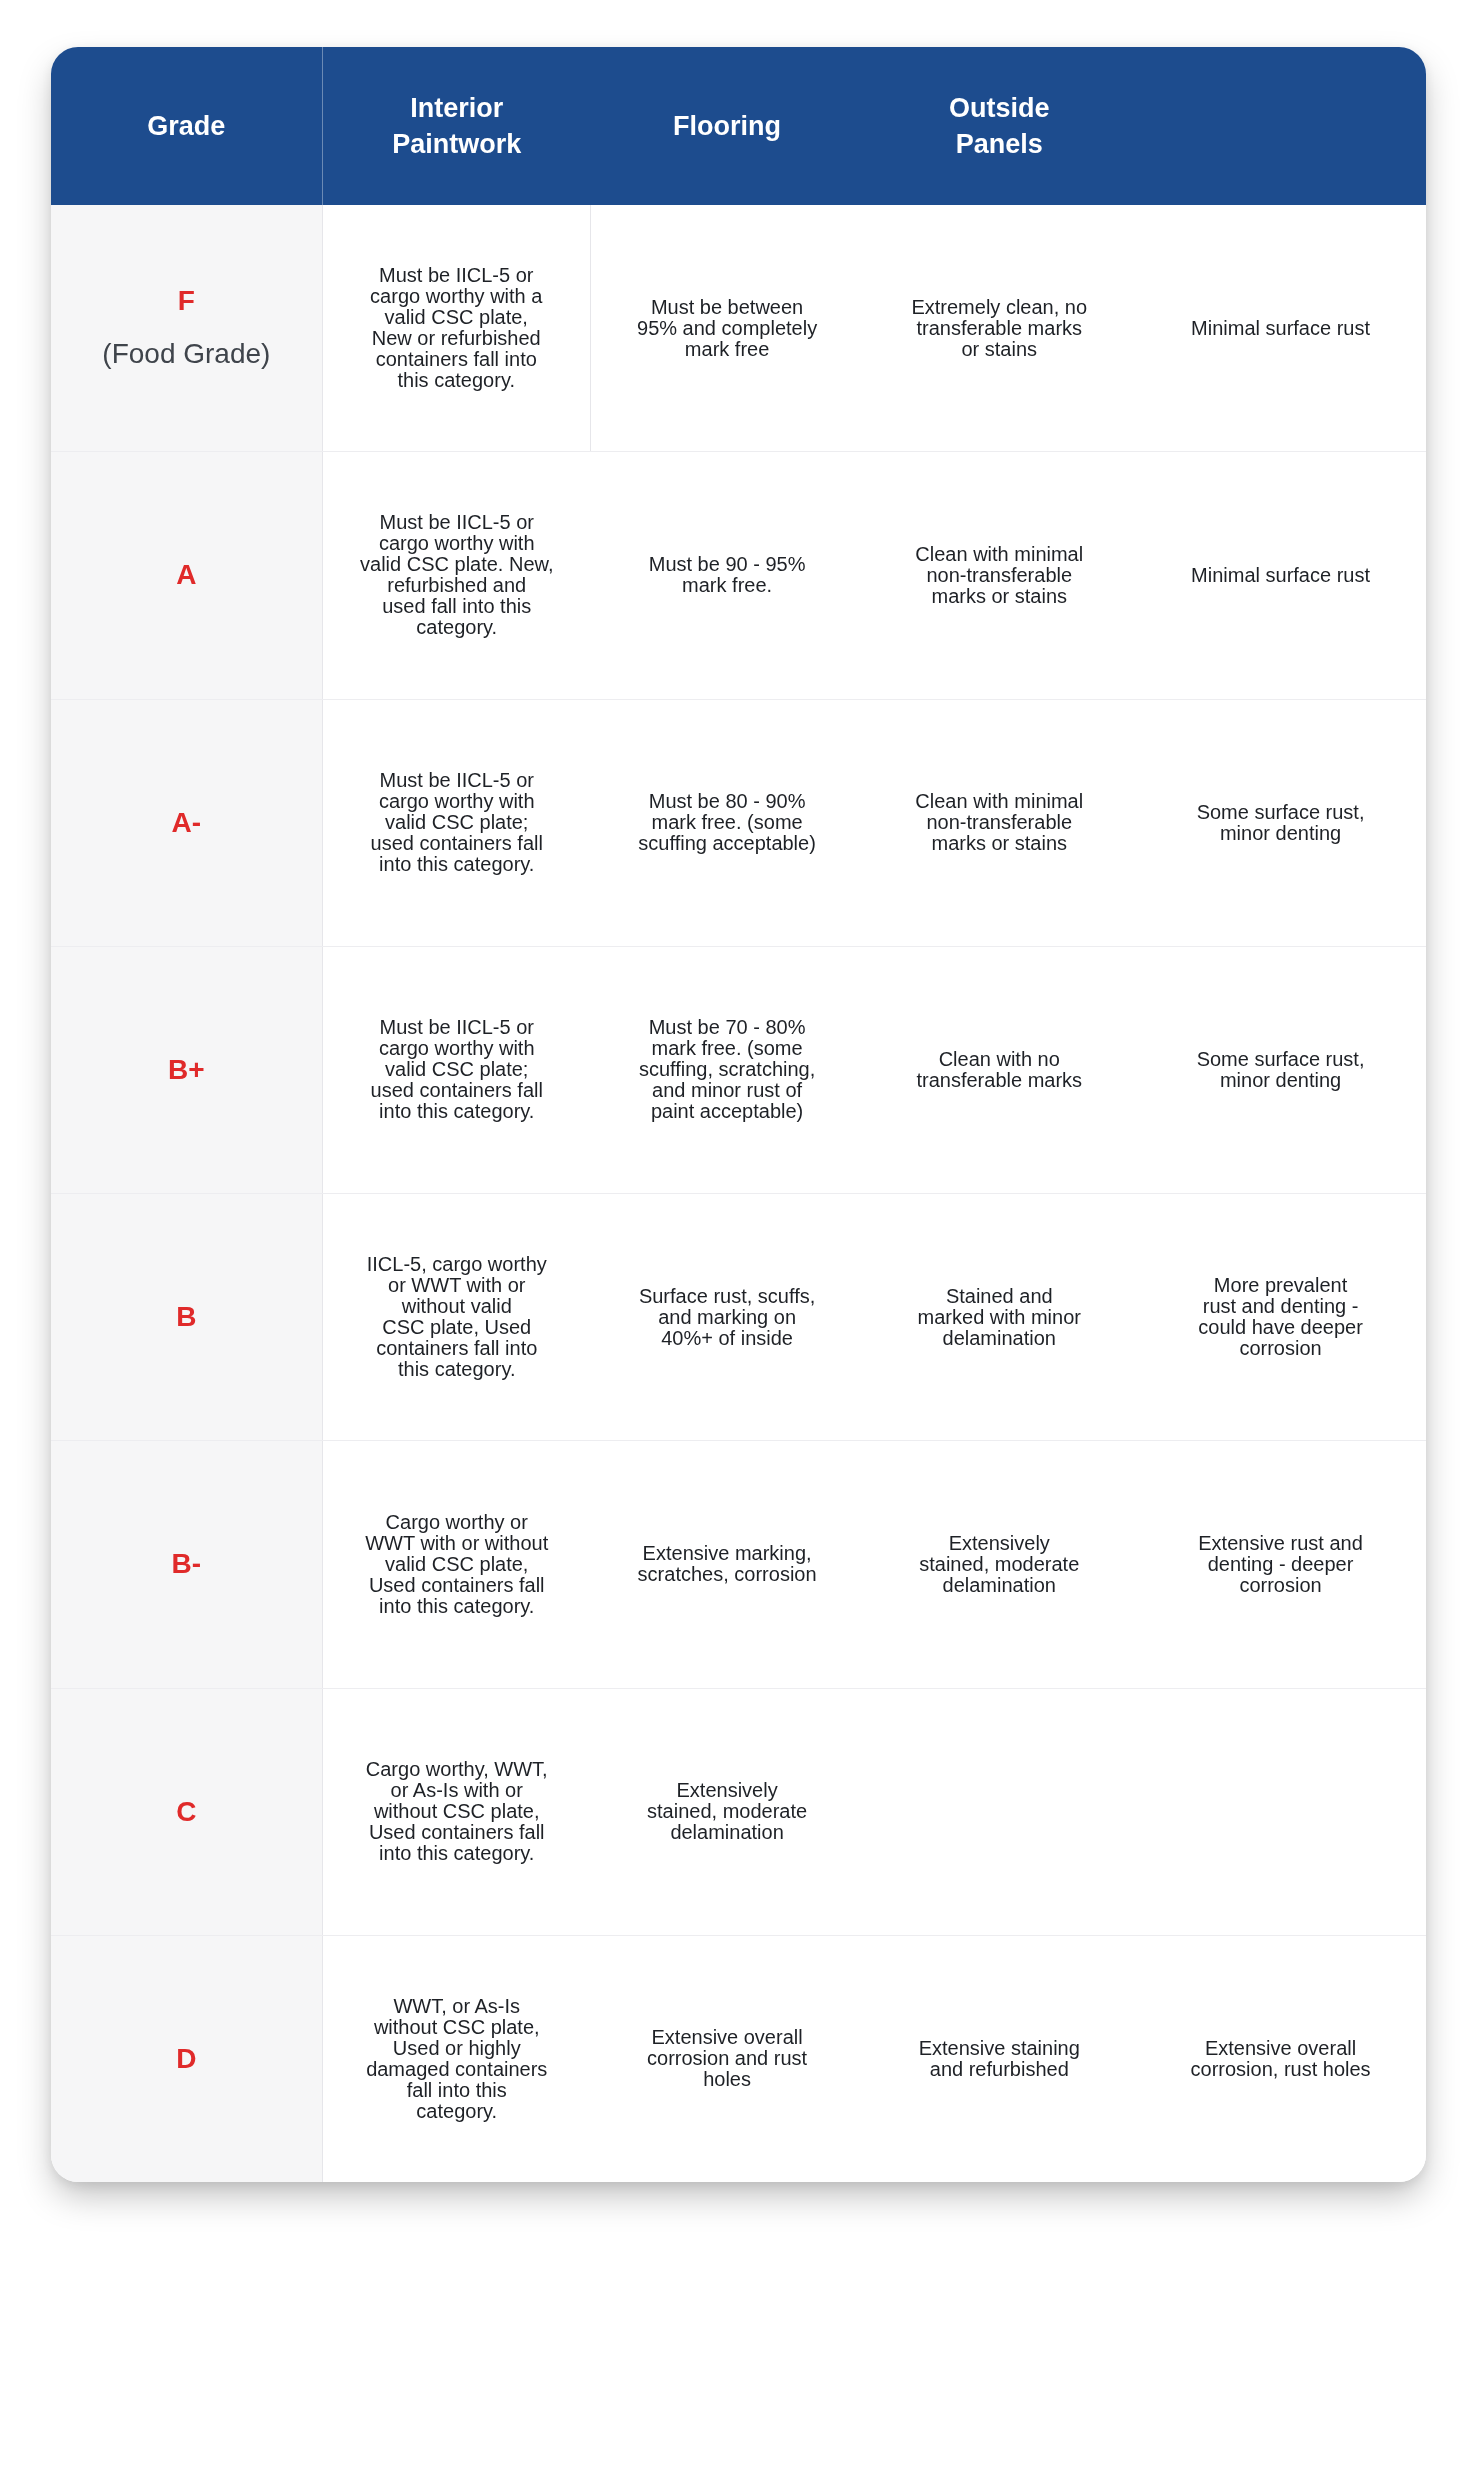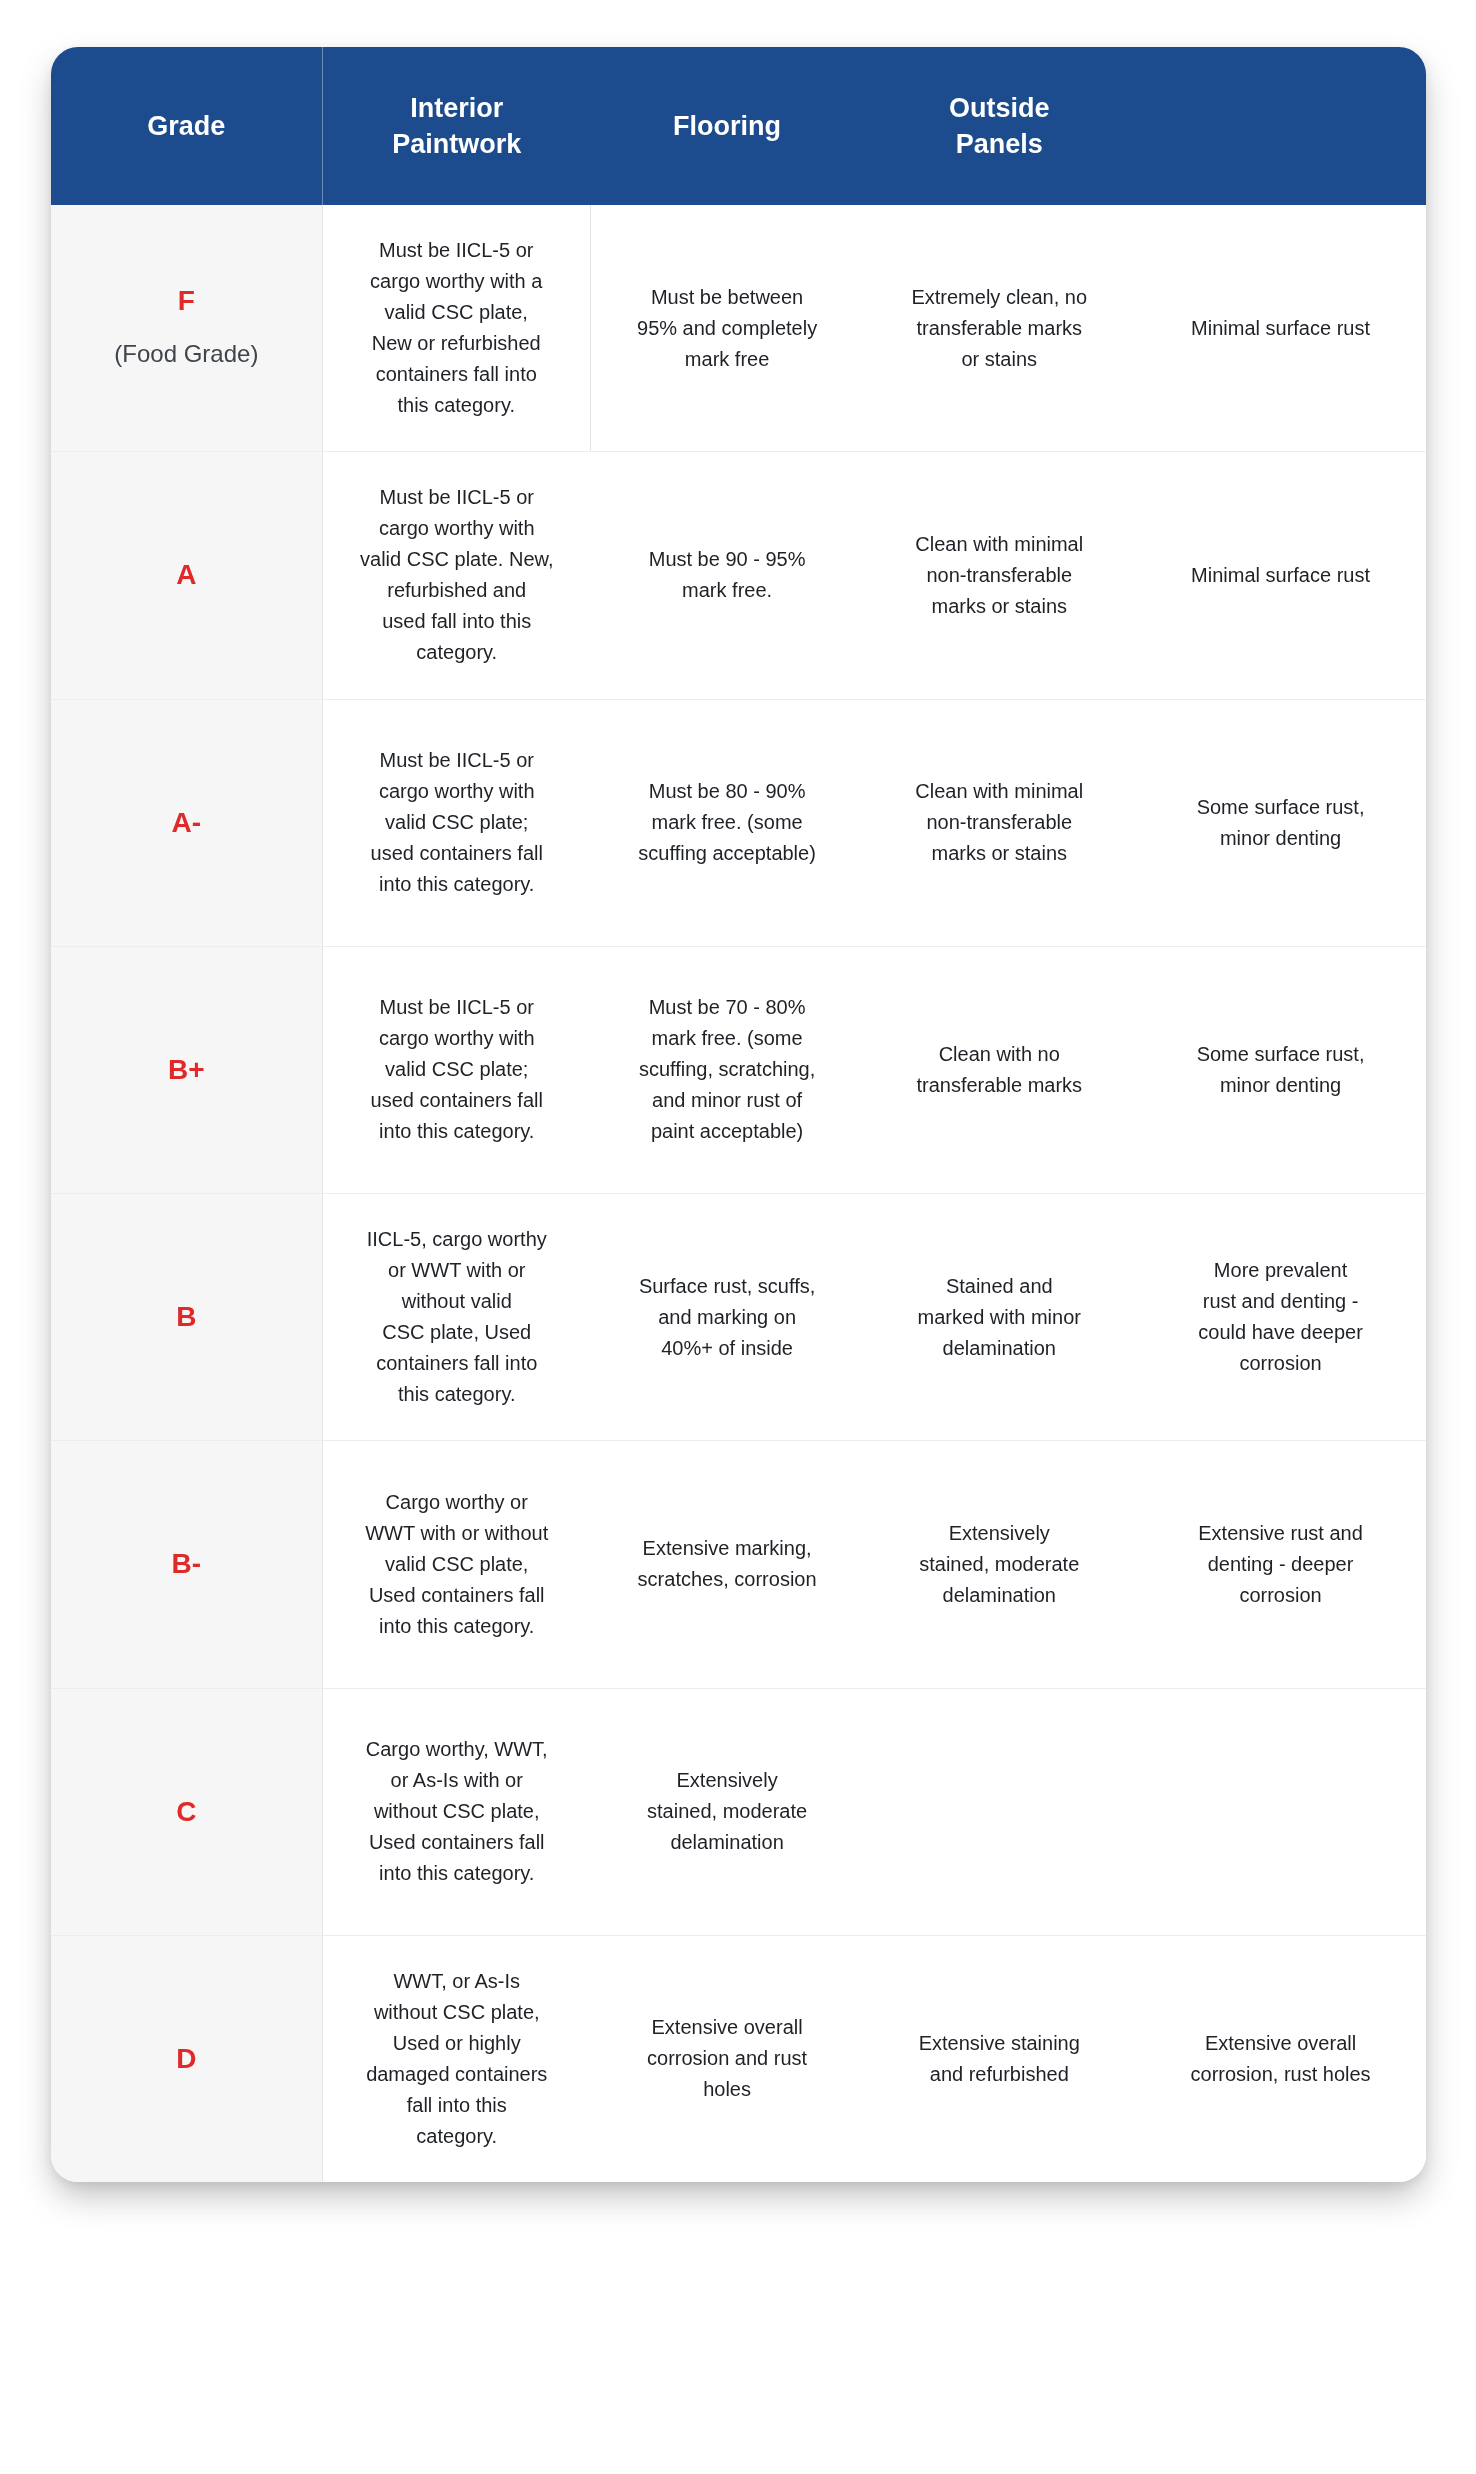--- a/index.html
+++ b/index.html
@@ -39,27 +39,27 @@
     flex:1;display:grid;grid-template-columns:298fr 294fr 299fr 298fr 319fr;
   }
   .row + .row{border-top:0.9px solid var(--row-line);}
   .cell{
     display:flex;flex-direction:column;align-items:center;justify-content:center;
     text-align:center;padding:0 29px;background:#ffffff;
   }
   .grade-cell{background:var(--grade-col-bg);border-right:0.9px solid var(--border);}
   .row:first-child .cell:nth-child(2){border-right:0.9px solid var(--border);}
   .cell-text{
-    white-space:pre-line;font-size:20px;line-height:31px;color:var(--body-text);
+    white-space:pre-line;font-size:20px;line-height:21px;color:var(--body-text);
   }
   .grade-letter{
     font-size:28px;font-weight:700;color:var(--grade-red);line-height:36px;
   }
   .grade-note{
-    font-size:24px;font-weight:400;color:var(--note-text);line-height:40px;margin-top:15px;
+    font-size:28px;font-weight:400;color:var(--note-text);line-height:40px;margin-top:15px;
   }
   .grade-note:empty{display:none;}
 </style>
 </head>
 <body>
 
 <div class="card">
   <div class="header">
     <div class="hcell">
         <span class="hlabel">Grade</span>

